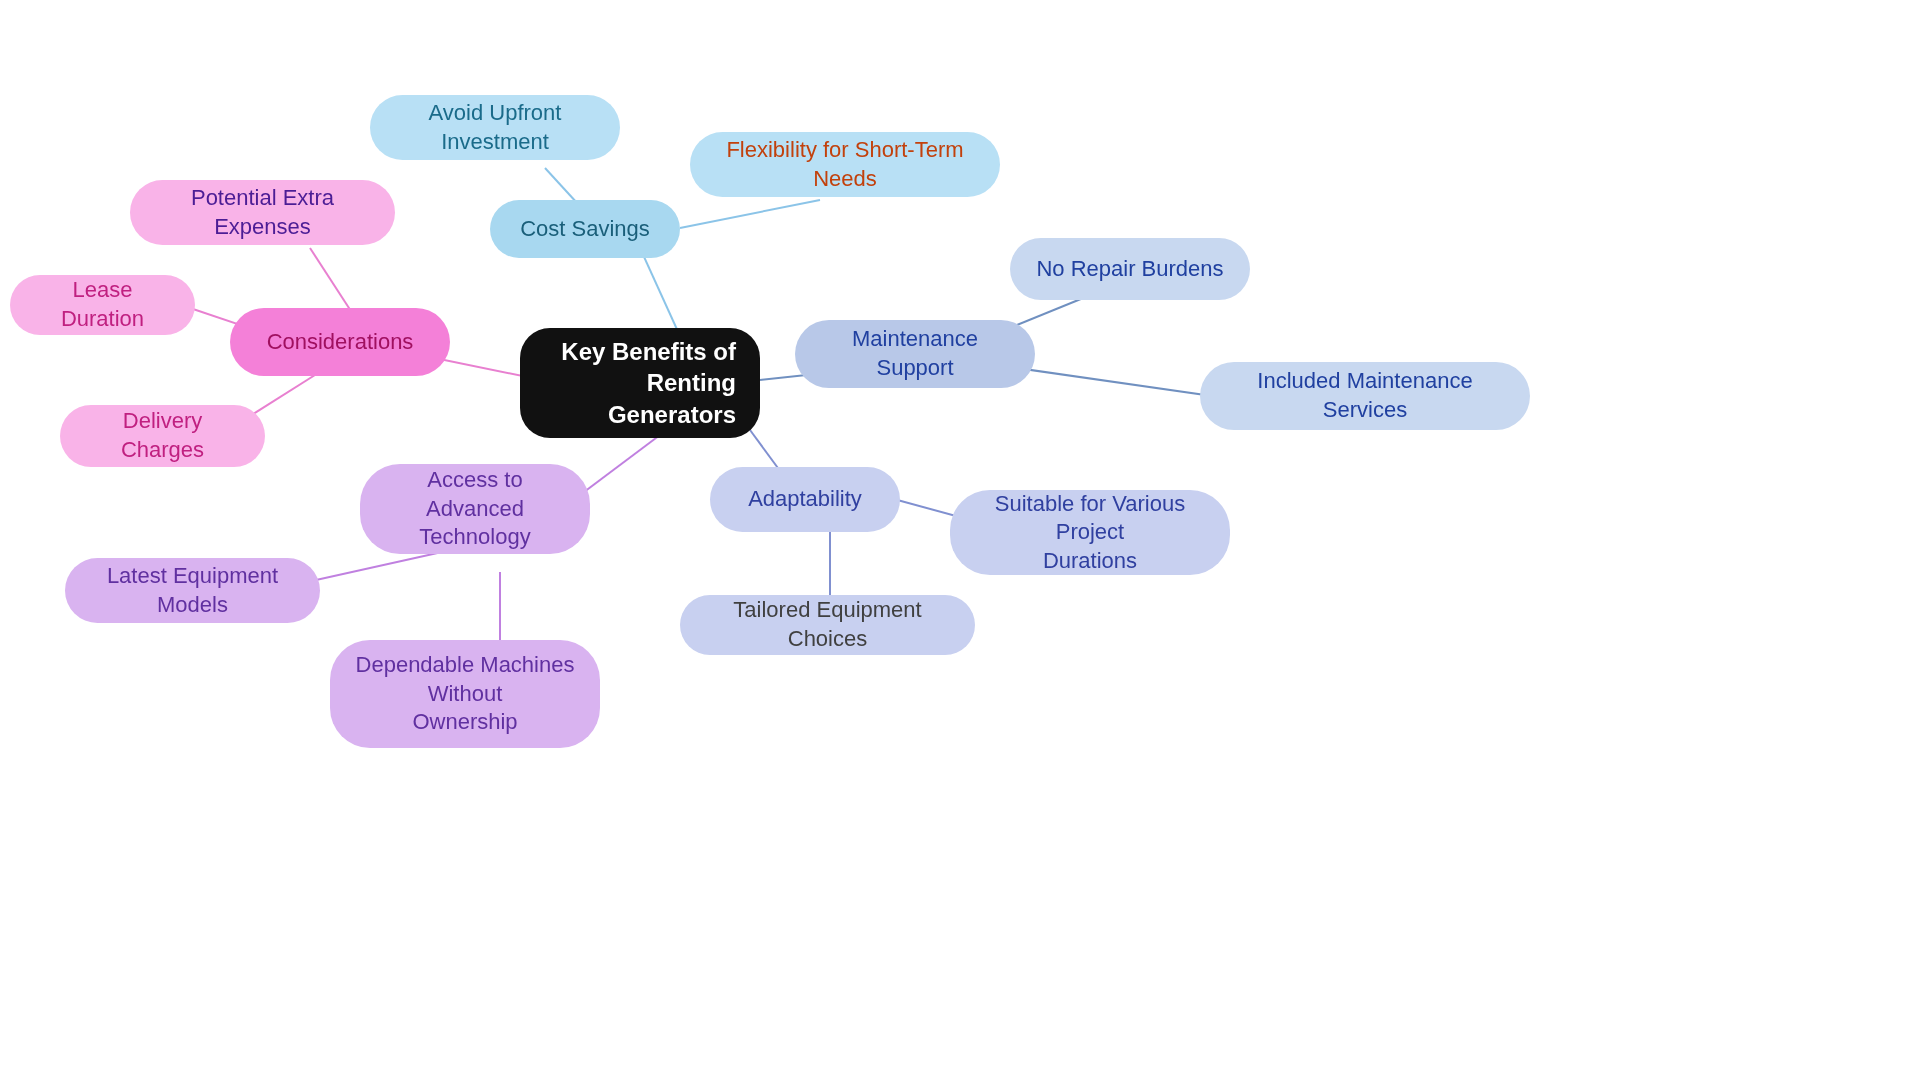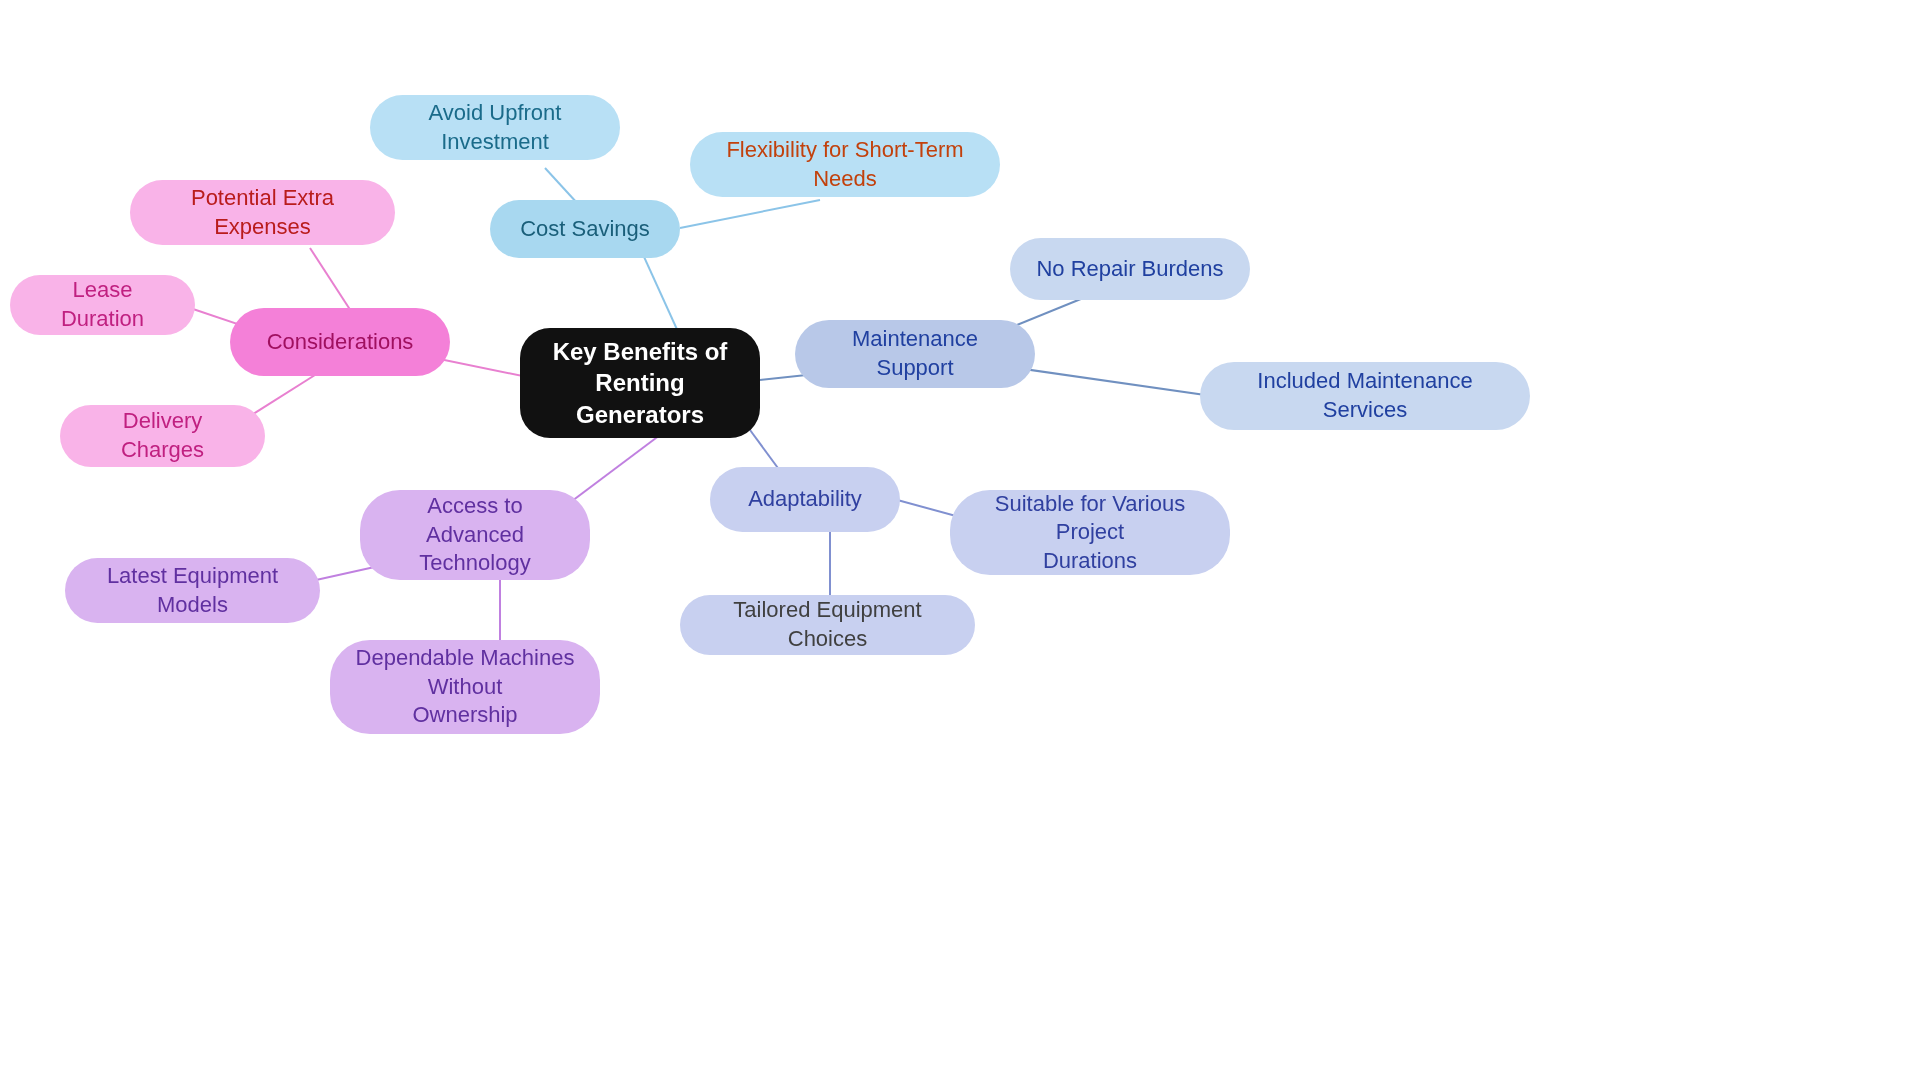--- a/index.html
+++ b/index.html
@@ -112,41 +112,41 @@
   <line x1="500" y1="572" x2="500" y2="650" stroke="#c080e0" stroke-width="2"></line>
 
   <line x1="750" y1="430" x2="800" y2="498" stroke="#8090d0" stroke-width="2"></line>
 
   <line x1="890" y1="498" x2="1000" y2="528" stroke="#8090d0" stroke-width="2"></line>
 
   <line x1="830" y1="532" x2="830" y2="608" stroke="#8090d0" stroke-width="2"></line>
 </svg>
 
 <div class="node node-center" style="left: 520px; top: 328px; width: 240px; height: 110px;">
-  <span style="white-space: pre-line; font-size: 24px; font-weight: 700; color: #fff;">Key Benefits of Renting
+  <span style="white-space: pre-line; font-size: 24px; font-weight: 700; color: #fff; text-align: right;">Key Benefits of Renting
 Generators</span>
 </div>
 
 <div class="node node-blue" style="left: 490px; top: 200px; width: 190px; height: 58px; background: #a8d8f0; color: #1a5f7a;">
   <span>Cost Savings</span>
 </div>
 
 <div class="node node-blue" style="left: 370px; top: 95px; width: 250px; height: 65px; background: #b8e0f5; color: #1a6b8a;">
   <span>Avoid Upfront Investment</span>
 </div>
 
 <div class="node node-blue" style="left: 690px; top: 132px; width: 310px; height: 65px; background: #b8e0f5; color: #c2410c;">
   <span>Flexibility for Short-Term Needs</span>
 </div>
 
 <div class="node node-pink-mid" style="left: 230px; top: 308px; width: 220px; height: 68px; background: #f480d8; color: #a01060;">
   <span>Considerations</span>
 </div>
 
-<div class="node node-pink" style="left: 130px; top: 180px; width: 265px; height: 65px; background: #f9b3e8; color: #b91c1c; justify-content: flex-end;">
+<div class="node node-pink" style="left: 130px; top: 180px; width: 265px; height: 65px; background: #f9b3e8; color: #4c1d95; justify-content: flex-end;">
   <span>Potential Extra Expenses</span>
 </div>
 
 <div class="node node-pink" style="left: 10px; top: 275px; width: 185px; height: 60px; background: #f9b3e8; color: #c02080;">
   <span>Lease Duration</span>
 </div>
 
 <div class="node node-pink" style="left: 60px; top: 405px; width: 205px; height: 62px; background: #f9b3e8; color: #c02080;">
   <span>Delivery Charges</span>
 </div>
@@ -156,30 +156,30 @@
 </div>
 
 <div class="node node-maint" style="left: 1010px; top: 238px; width: 240px; height: 62px; background: #c8d8f0; color: #2040a0;">
   <span>No Repair Burdens</span>
 </div>
 
 <div class="node node-maint" style="left: 1200px; top: 362px; width: 330px; height: 68px; background: #c8d8f0; color: #2040a0;">
   <span>Included Maintenance Services</span>
 </div>
 
-<div class="node node-purple" style="left: 360px; top: 490px; width: 230px; height: 90px; background: #d9b3f0; color: #6030a0;">
+<div class="node node-purple" style="left: 360px; top: 464px; width: 230px; height: 90px; background: #d9b3f0; color: #6030a0;">
   <span style="white-space: pre-line;">Access to Advanced
 Technology</span>
 </div>
 
 <div class="node node-purple" style="left: 65px; top: 558px; width: 255px; height: 65px; background: #d9b3f0; color: #6030a0;">
   <span>Latest Equipment Models</span>
 </div>
 
-<div class="node node-purple" style="left: 330px; top: 640px; width: 270px; height: 94px; background: #d9b3f0; color: #6030a0;">
+<div class="node node-purple" style="left: 330px; top: 640px; width: 270px; height: 108px; background: #d9b3f0; color: #6030a0;">
   <span style="white-space: pre-line;">Dependable Machines Without
 Ownership</span>
 </div>
 
 <div class="node node-adapt" style="left: 710px; top: 467px; width: 190px; height: 65px; background: #c8d0f0; color: #3040a0;">
   <span>Adaptability</span>
 </div>
 
 <div class="node node-adapt" style="left: 950px; top: 490px; width: 280px; height: 85px; background: #c8d0f0; color: #3040a0;">
   <span style="white-space: pre-line;">Suitable for Various Project

